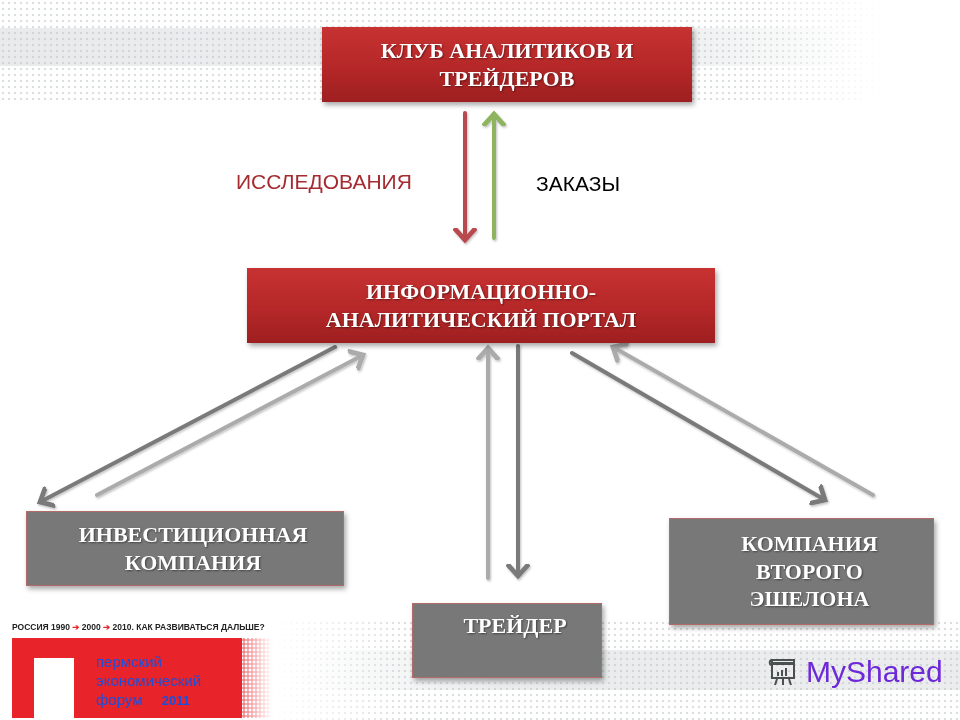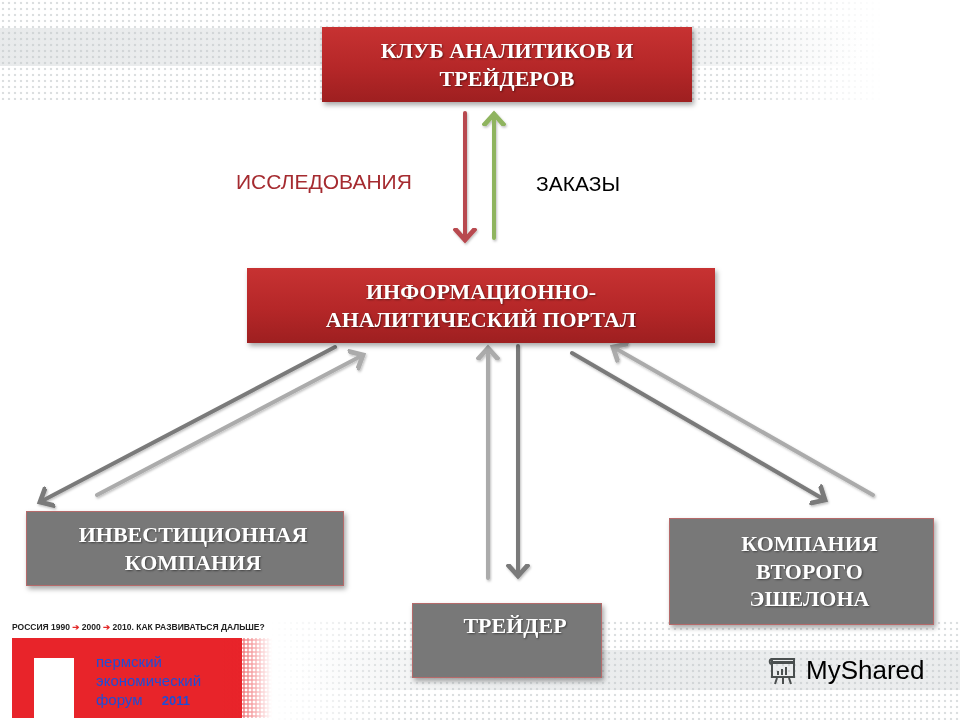--- a/index.html
+++ b/index.html
@@ -73,21 +73,21 @@
     }
     .forum-name {
       position: absolute; left: 84px; top: 30px; color: #1d4ed8;
       font-family: "Liberation Sans", sans-serif; font-size: 15px; line-height: 19px;
     }
     .forum-name .year { font-weight: bold; font-size: 13px; margin-left: 15px; }
     .myshared {
       position: absolute; left: 766px; top: 655px; display: flex; align-items: center; gap: 6px;
     }
     .myshared-text {
-      font-family: "Liberation Sans", sans-serif; font-size: 26px; color: #000000;
+      font-family: "Liberation Sans", sans-serif; font-size: 30px; color: #6d28d9;
     }
   </style>
 </head>
 <body>
 
 <div class="band-top"></div>
 <div class="halftone top"></div>
 <div class="band-bottom"></div>
 <div class="halftone bottom"></div>
 

